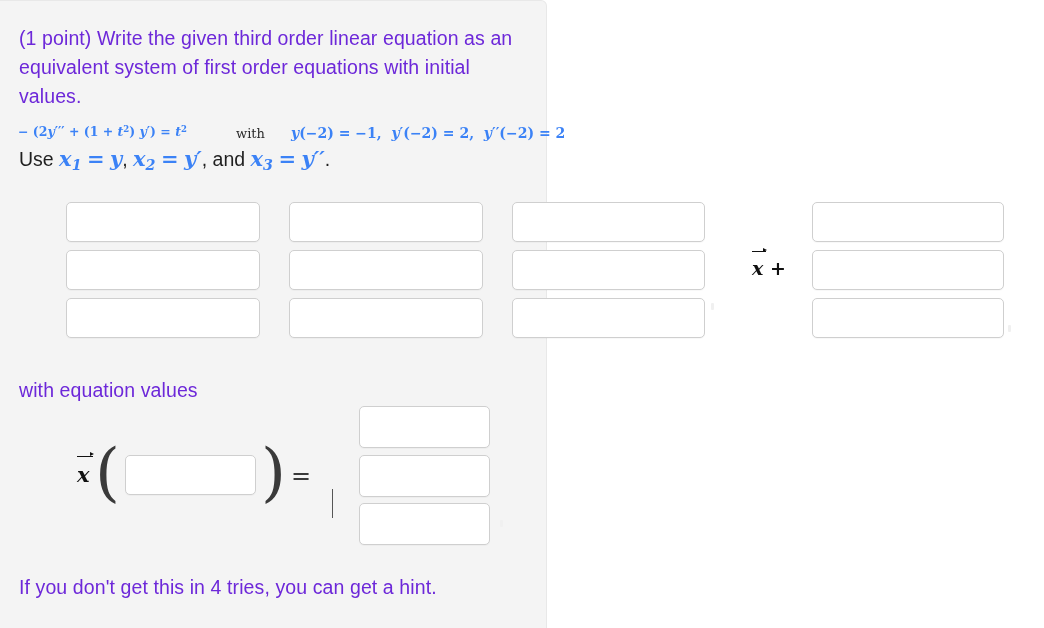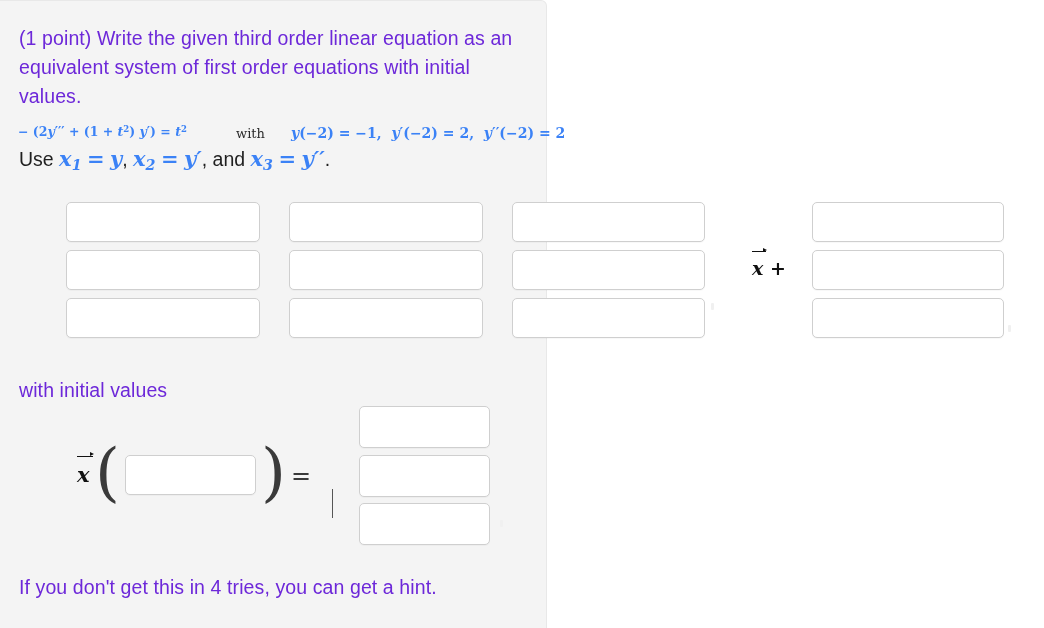--- a/index.html
+++ b/index.html
@@ -270,21 +270,21 @@
 
 <div id="x-vector-plus">
   <span class="vec" aria-hidden="true">x</span><span aria-hidden="true">&nbsp;+</span>
   
 </div>
 
 <input class="answer-box mgrid mrow-1 mcol-r" type="text" value="" style="">
 <input class="answer-box mgrid mrow-2 mcol-r" type="text" value="" style="">
 <input class="answer-box mgrid mrow-3 mcol-r" type="text" value="" style="">
 
-<div class="prose" id="with-initial-values-label">with initial values</div>
+<div class="prose" id="with-initial-values-label">with equation values</div>
 
 <div id="iv-x-symbol">
   <span class="vec" aria-hidden="true">x</span>
   
 </div>
 
 <div class="big-paren" id="iv-paren-open">(</div>
 
 <input class="answer-box" id="iv-arg-box" type="text" value="" style="">
 

